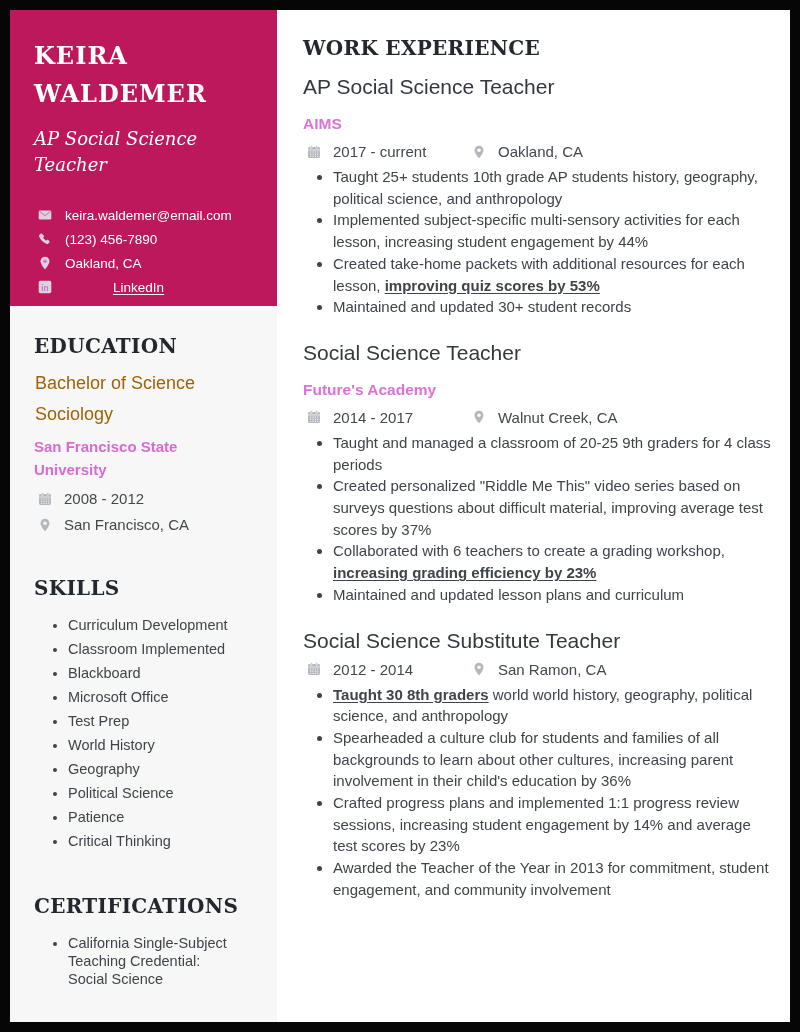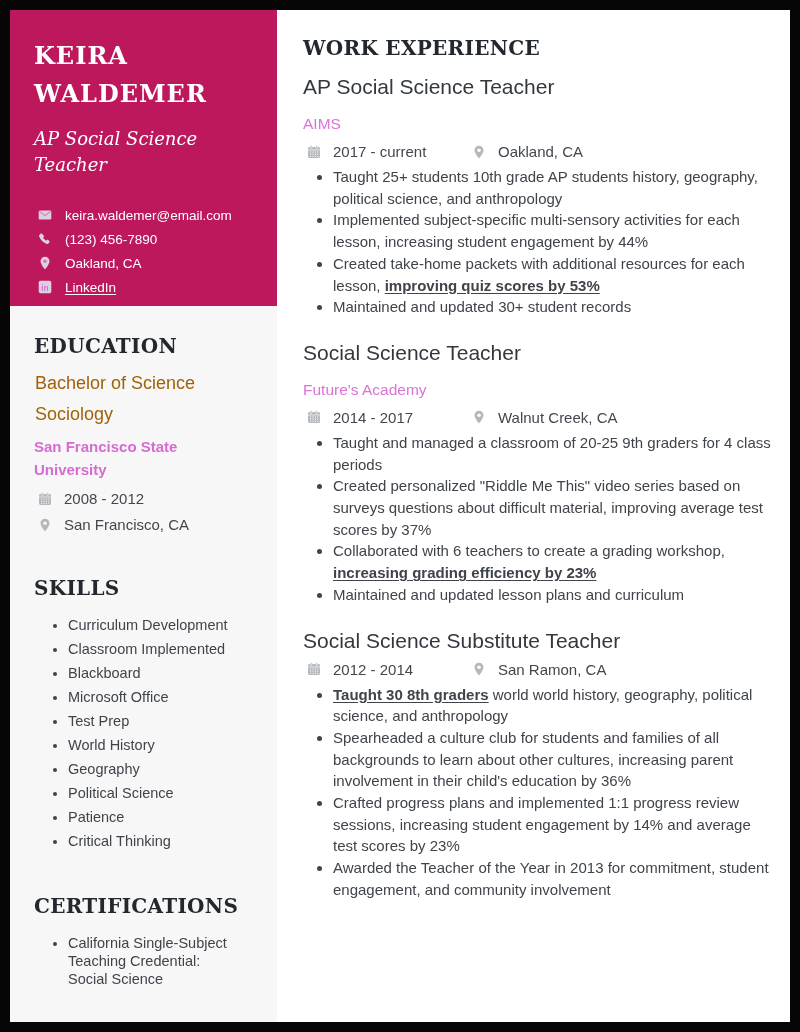--- a/index.html
+++ b/index.html
@@ -22,21 +22,21 @@
     font-size:24px; line-height:38px; font-weight:700;
     letter-spacing:1px; margin:0;
   }
   .role {
     font-family:"DejaVu Serif", serif;
     font-style:italic; font-size:18px; line-height:26px; margin-top:13px;
   }
   ul.contact { list-style:none; margin:25px 0 0; padding:0; }
   ul.contact li { display:flex; align-items:center; gap:9px; font-size:13.5px; height:24px; }
   ul.contact .icn { color:#dbd3dc; }
-  .contact-link { text-decoration:underline; text-underline-offset:2px; }
+  .contact-link { text-decoration:underline; text-underline-offset:2px;margin-left:48px; }
   .icn { width:22px; height:14px; flex:none; }
   .icn svg { display:block; width:100%; height:100%; }
   aside section { padding:0 24px; }
   .side-h, .main-h {
     font-family:"DejaVu Serif", serif;
     font-size:20px; font-weight:700; color:#23272e;
     letter-spacing:.3px; margin:0 0 15px;
   }
   .sec-edu { margin-top:28px; }
   .edu-line { font-size:18px; color:#a16207; margin:0 1px 10px; }
@@ -45,21 +45,21 @@
   aside .meta-item { margin-bottom:9px; }
   aside .icn, main .icn { color:#b4b8bd; }
   .sec-skills { margin-top:43px; }
   .sec-certs { margin-top:44px; }
   ul.side-ul { margin:16px; padding-left:18px; color:#3f444b; font-size:14.5px; }
   ul.side-ul li { margin-bottom:6px; line-height:18px; }
   
   main { flex:1; padding:26px 16px 0 26px; background:#fff; }
   .job { margin-bottom:23px; }
   .job-title { font-size:21px; font-weight:400; color:#33383f; margin:0 0 8px; }
-  .company { color:#dc72d7; font-size:15.5px; font-weight:400; margin:16px 0 10px; }
+  .company { color:#dc72d7; font-size:15.5px; font-weight:700; margin:16px 0 10px; }
   .meta { display:flex; margin:0 0 2px; }
   .meta .meta-item:first-child { width:165px; }
   ul.bullets { margin:6px 0 0; padding-left:30px; font-size:15px; line-height:21.7px; color:#3f444b; }
   ul.bullets li { margin:0; }
   .strong { font-weight:700; text-decoration:underline; text-underline-offset:2px; }
 </style>
 </head>
 <body>
 
 <div class="page">

